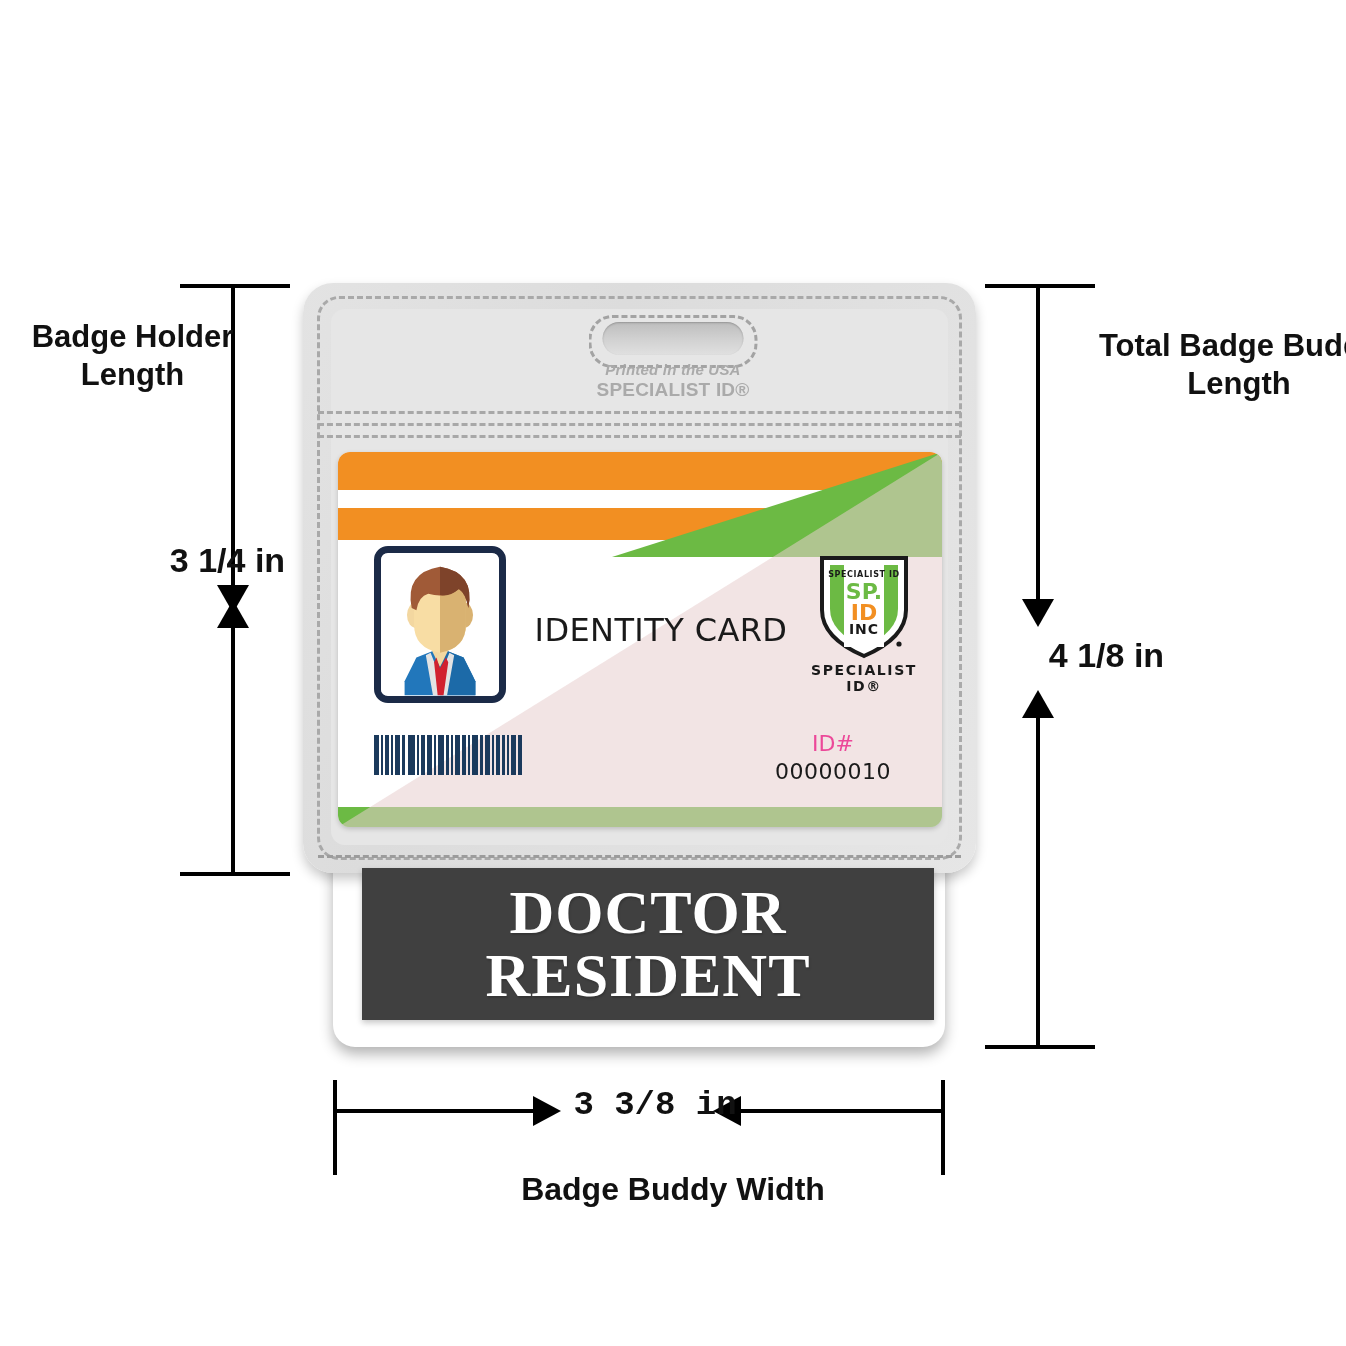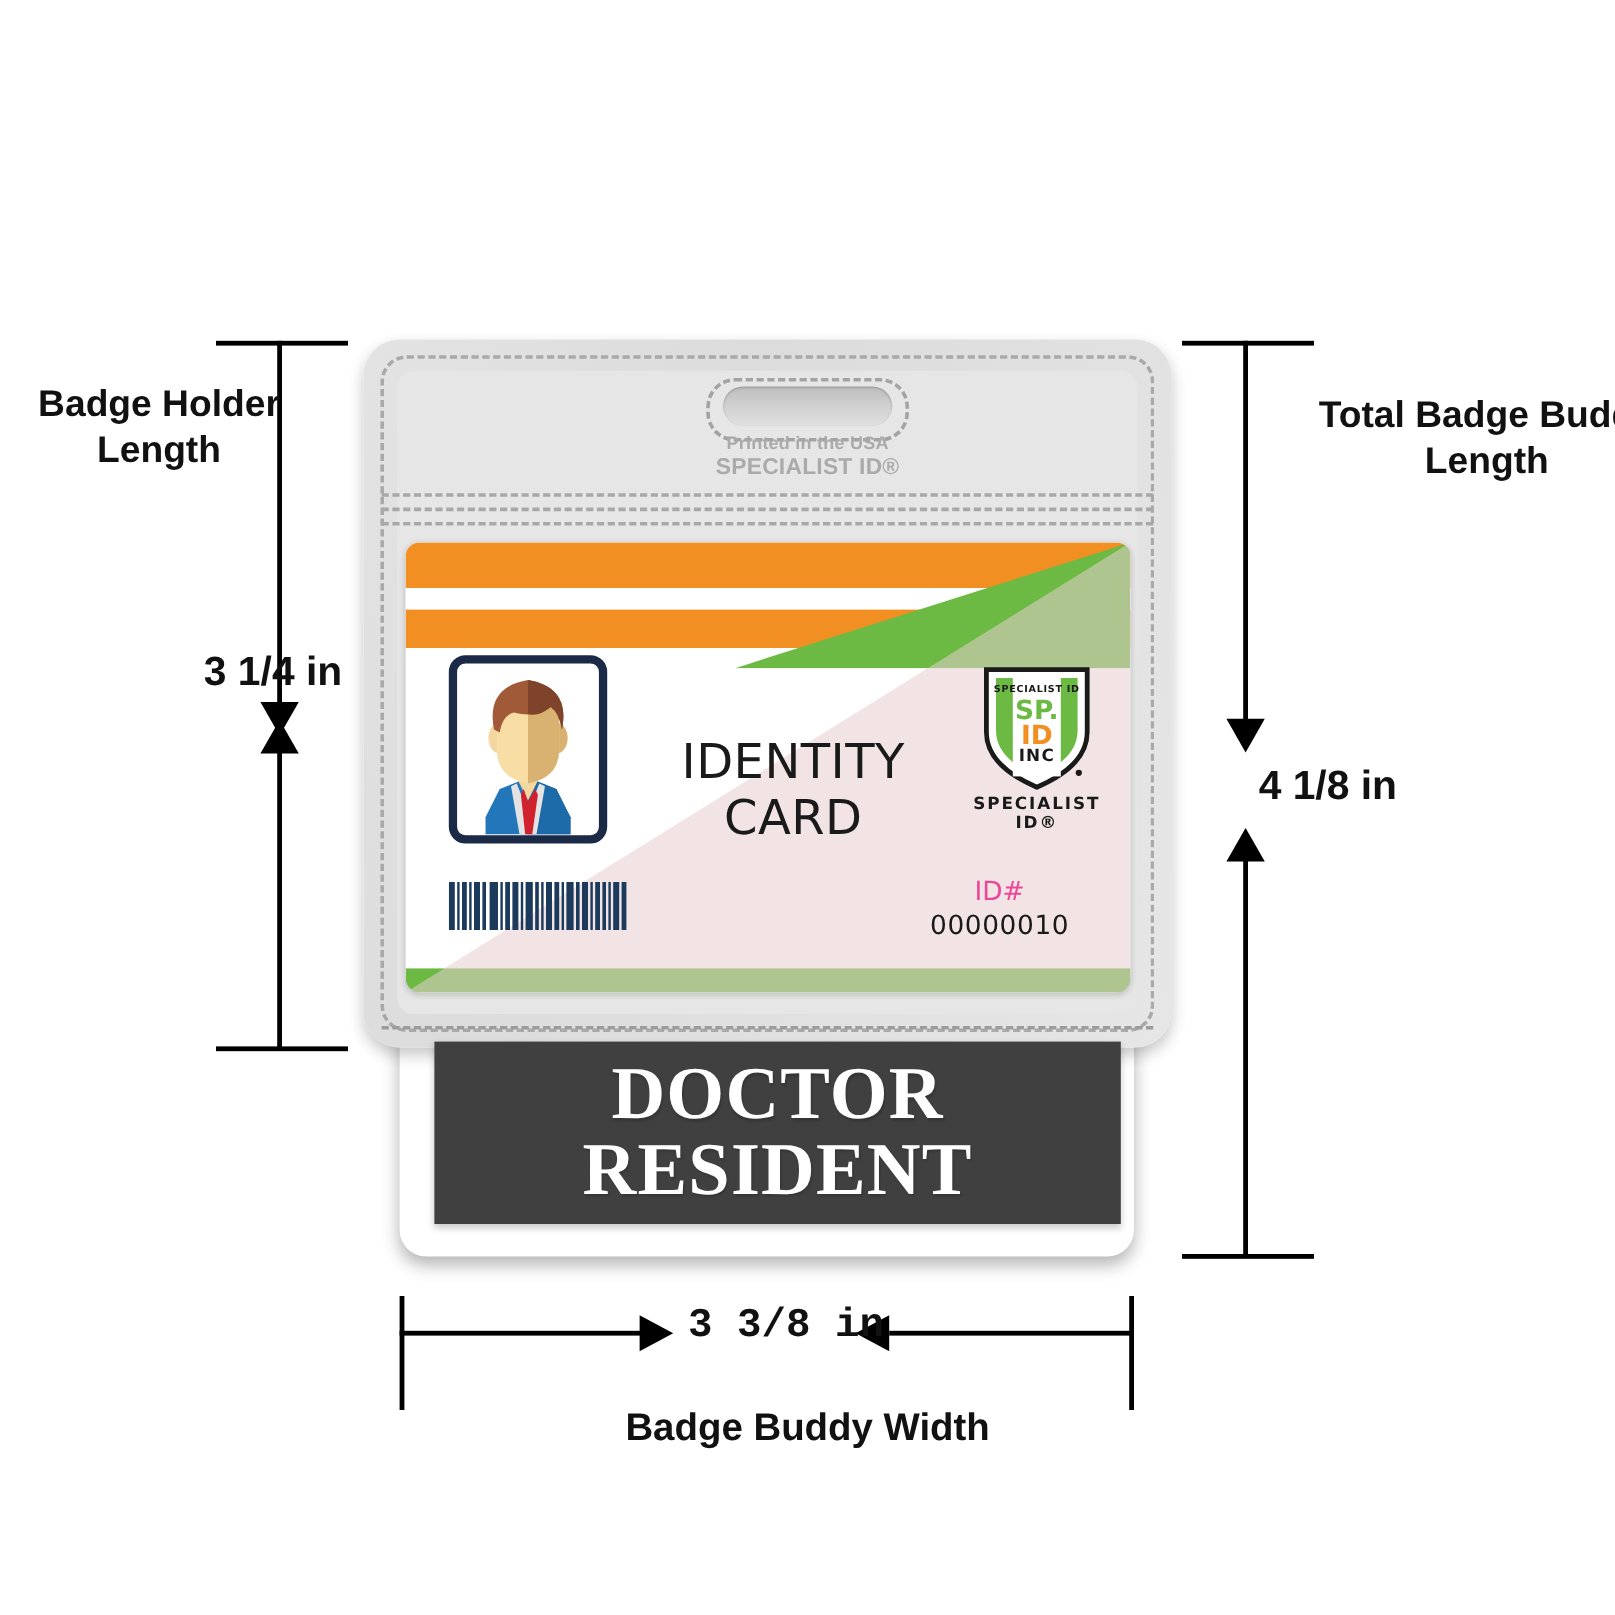--- a/index.html
+++ b/index.html
@@ -83,21 +83,21 @@
     position:absolute;left:50%;top:315px;transform:translateX(-50%);
     width:163px;height:47px;border-radius:24px;
     border:3px dashed #a3a3a3;
   }
   #holder-printed-text{
     position:absolute;left:50%;top:362px;transform:translateX(-50%);
     text-align:center;color:#aaaaaa;white-space:nowrap;
   }
   #holder-printed-text .l1{
     font-family:"Liberation Sans Narrow","Liberation Sans",sans-serif;
-    font-size:15px;font-weight:bold;letter-spacing:.2px;display:block;line-height:1.12;
+    font-size:15px;font-weight:bold;letter-spacing:.2px;display:block;line-height:1.12;font-style:italic;
   }
   #holder-printed-text .l2{
     font-family:"Liberation Sans Narrow","Liberation Sans",sans-serif;
     font-size:19px;font-weight:bold;letter-spacing:.2px;display:block;line-height:1.12;
   }
   .holder-dash-line{
     position:absolute;left:318px;width:643px;height:0;
     border-top:3px dashed #a8a8a8;
   }
   .holder-dash-line.d1{top:411px;}
@@ -138,21 +138,21 @@
     border:7px solid #1b2a47;border-radius:14px;
     background:#ffffff;overflow:hidden;
   }
   #id-photo svg{display:block;width:100%;height:100%;}
 
   #id-title-block{
     position:absolute;left:190px;top:160px;width:266px;text-align:center;
   }
   #id-title-block .t1{
     font-family:"DejaVu Sans","Liberation Sans",sans-serif;
-    font-size:40px;color:#1a1a1a;letter-spacing:.4px;line-height:1.18;display:block;
+    font-size:32px;color:#1a1a1a;letter-spacing:.4px;line-height:1.18;display:block;
   }
   #id-title-block .t2{
     font-family:"DejaVu Sans","Liberation Sans",sans-serif;
     font-size:28px;color:#1a1a1a;letter-spacing:1.2px;line-height:1.2;display:block;
   }
 
   #id-logo{
     position:absolute;left:460px;top:100px;width:132px;height:135px;text-align:center;
   }
   #id-logo svg{display:block;margin:0 auto;}

